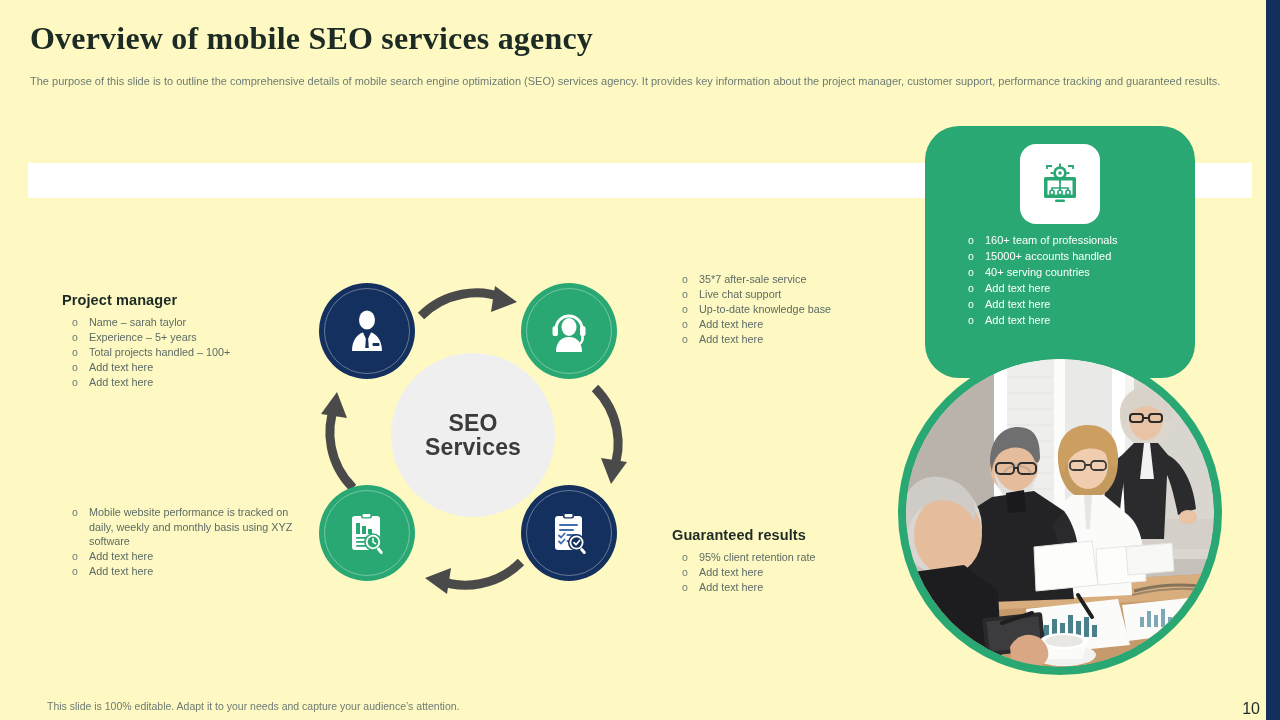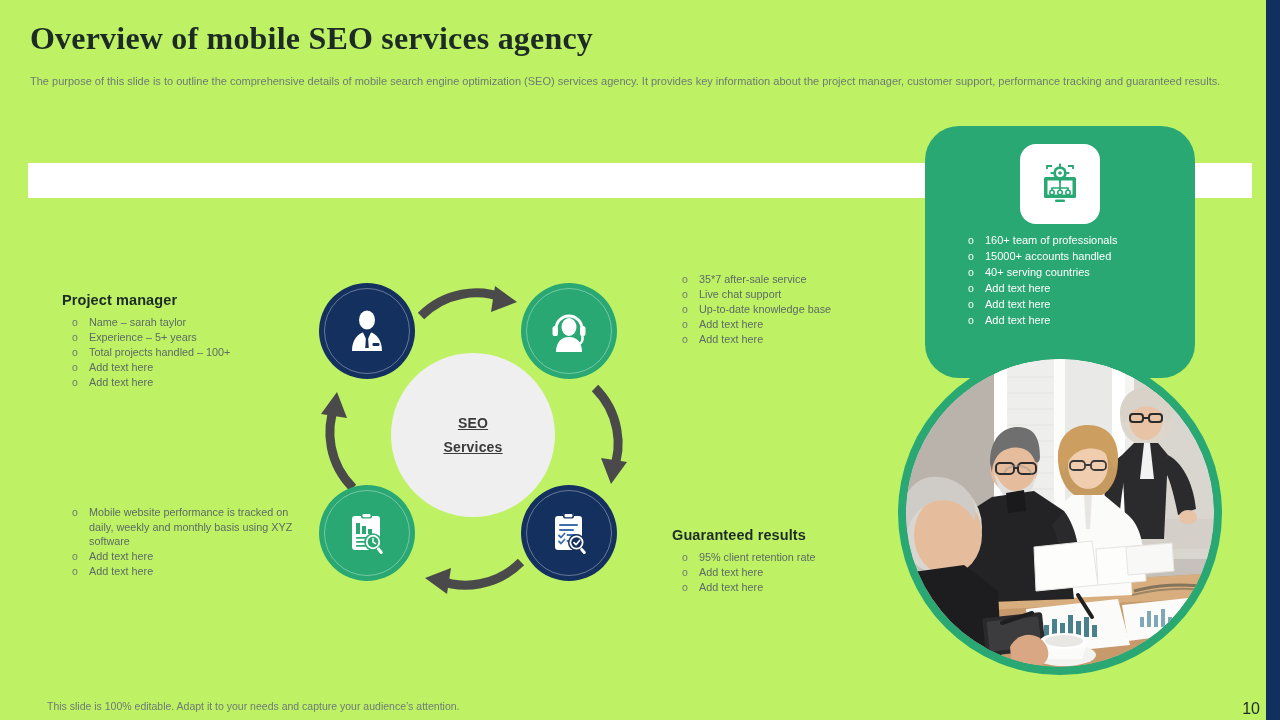--- a/index.html
+++ b/index.html
@@ -3,21 +3,21 @@
 <meta charset="utf-8">
 <style>
   html,body{margin:0;padding:0;}
   body{
     width:1280px;height:720px;
     background:#c3f0dd;
     font-family:"Liberation Sans", sans-serif;
     overflow:hidden;
     position:relative;
   }
-  .slide{position:absolute;inset:0;background:#bef264;overflow:hidden;}
+  .slide{position:absolute;inset:0;background:#fef9c3;overflow:hidden;}
 
   
   .edge-strip{position:absolute;top:0;right:0;width:14px;height:720px;background:#12305e;}
 
   
   .title{
     position:absolute;left:30px;top:20px;
     font-family:"Liberation Serif", serif;
     font-weight:bold;font-size:32px;color:#1d2b25;
     letter-spacing:.2px;white-space:nowrap;
@@ -70,22 +70,22 @@
   #node-cs{left:208px;top:3px;}
   #node-gr{left:208px;top:205px;}
   #node-perf{left:6px;top:205px;}
 
   .hub{
     position:absolute;left:78px;top:73px;width:164px;height:164px;
     border-radius:50%;background:#efefef;
     display:flex;flex-direction:column;align-items:center;justify-content:center;
   }
   .hub span{
-    font-size:14px;font-weight:bold;color:#3b3b3b;line-height:24px;
-    text-align:right;letter-spacing:.2px;text-decoration:underline;
+    font-size:23px;font-weight:bold;color:#3b3b3b;line-height:24px;
+    text-align:right;letter-spacing:.2px;
   }
   .arrow{position:absolute;}
 
   
   .stat-card{
     position:absolute;left:925px;top:126px;width:270px;height:252px;
     background:#29a873;border-radius:34px;
   }
   .stat-icon-box{
     position:absolute;left:95px;top:18px;width:80px;height:80px;

